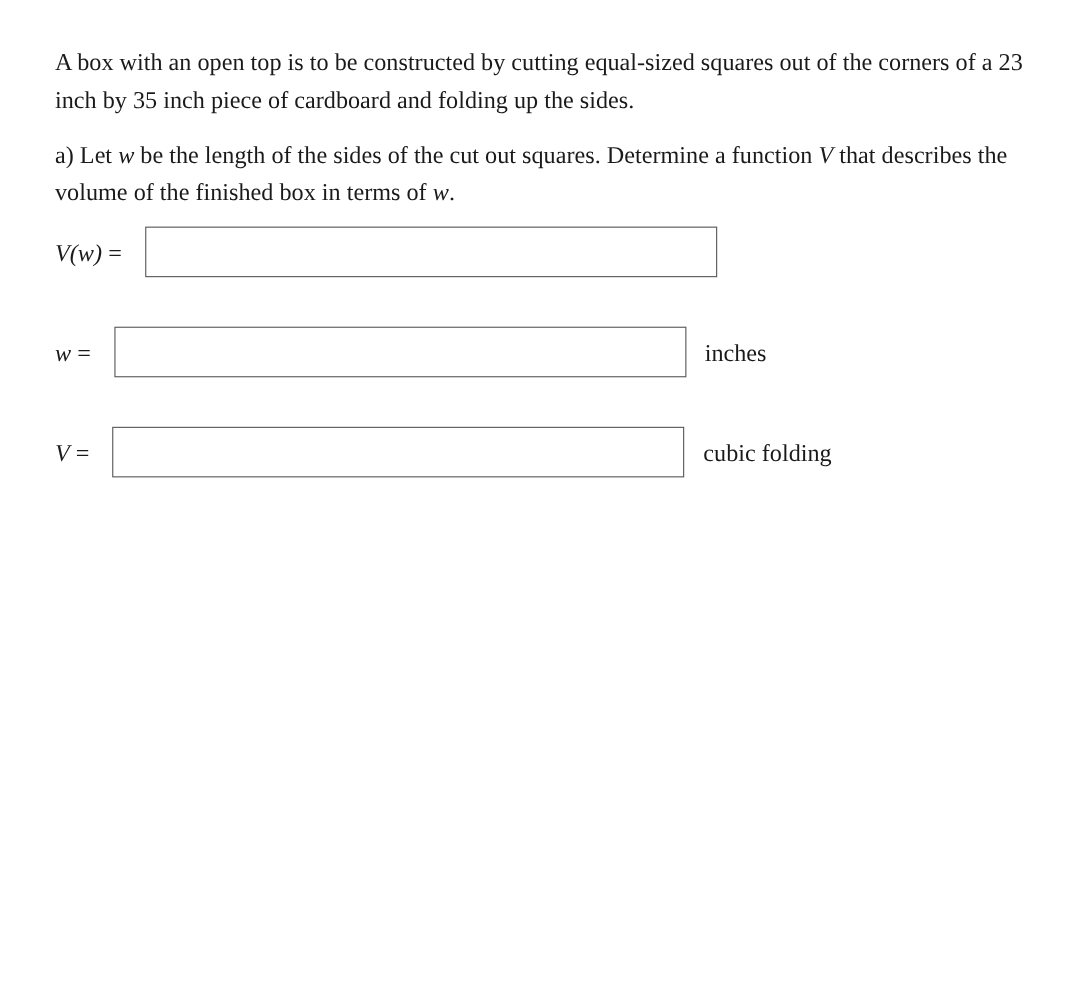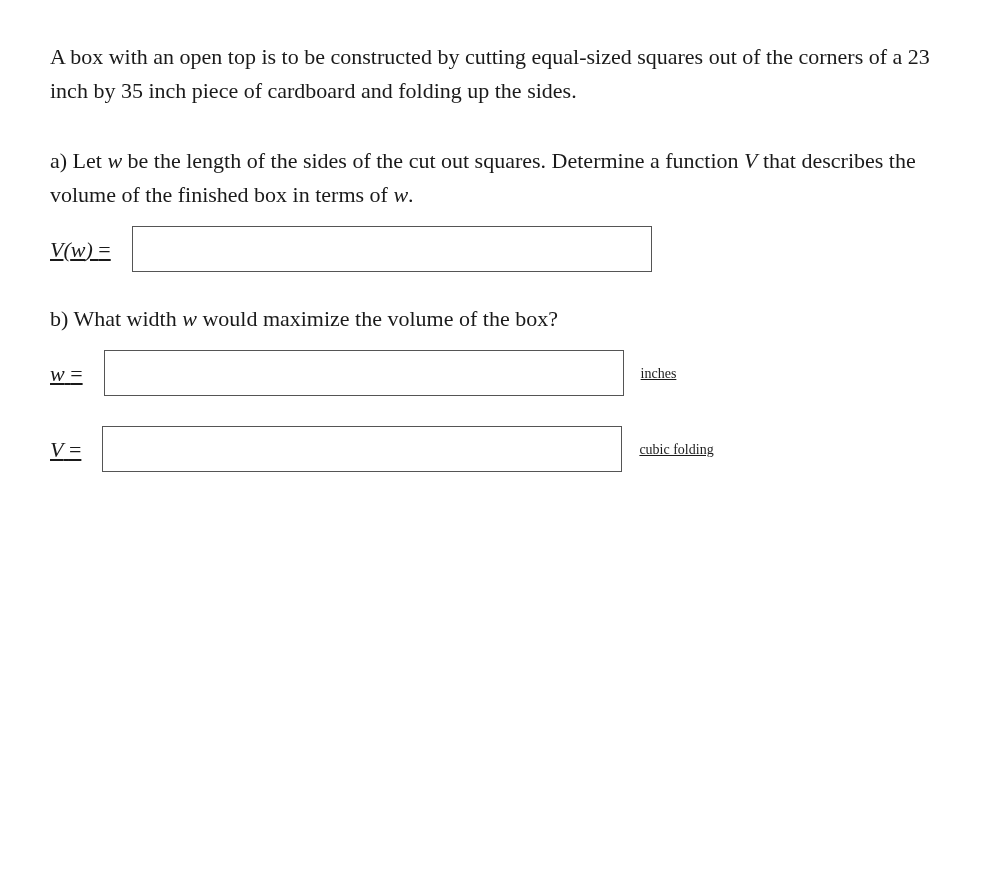--- a/index.html
+++ b/index.html
@@ -13,41 +13,40 @@
       font-family: 'Georgia', 'Times New Roman', serif;
       font-size: 22px;
       color: #1a1a1a;
       width: 987px;
       min-height: 893px;
       padding: 40px 50px;
       line-height: 1.5;
     }
 
     .problem-text {
-      margin-bottom: 36px;
+      margin-bottom: 16px;
       font-size: 22px;
       line-height: 1.55;
     }
 
     .section {
-      margin-bottom: 30px;
+      margin-bottom: 45px;
     }
 
     .section-text {
       font-size: 22px;
       line-height: 1.55;
       margin-bottom: 14px;
     }
 
     .input-row {
       display: flex;
       align-items: center;
       gap: 17px;
       margin-top: 8px;
-      text-decoration: underline;
     }
 
     .label-text {
       font-size: 22px;
       white-space: nowrap;
       font-style: italic;
     }
 
     .label-normal {
       font-size: 22px;
@@ -59,21 +58,21 @@
       border: 1.5px solid #555;
       height: 46px;
       width: 520px;
       font-size: 20px;
       padding: 4px 8px;
       outline: none;
       background: #fff;
     }
 
     .unit-text {
-      font-size: 14px;
+      font-size: 22px;
       white-space: nowrap;
       text-align: center;
     }
 
     
     .var {
       font-style: italic;
     }
 
     .equals {
@@ -90,23 +89,20 @@
   <div class="section-text">
     a) Let <span class="var">w</span> be the length of the sides of the cut out squares. Determine a function <span class="var">V</span> that describes the volume of the finished box in terms of <span class="var">w</span>.
   </div>
   <div class="input-row">
     <span class="label-text"><span class="var">V</span>(<span class="var">w</span>) <span class="equals">=</span></span>
     <input class="answer-input-wide" type="text" placeholder="" style="">
   </div>
 </div>
 
 <div class="section">
-  <div class="section-text">
-    b) What width <span class="var">w</span> would maximize the volume of the box?
-  </div>
   <div class="input-row">
     <span class="label-normal"><span class="var">w</span> <span class="equals">=</span></span>
     <input class="answer-input-wide" type="text" placeholder="" style="">
     <span class="unit-text">inches</span>
   </div>
 </div>
 
 <div class="section">
   <div class="input-row">
     <span class="label-normal"><span class="var">V</span> <span class="equals">=</span></span>

